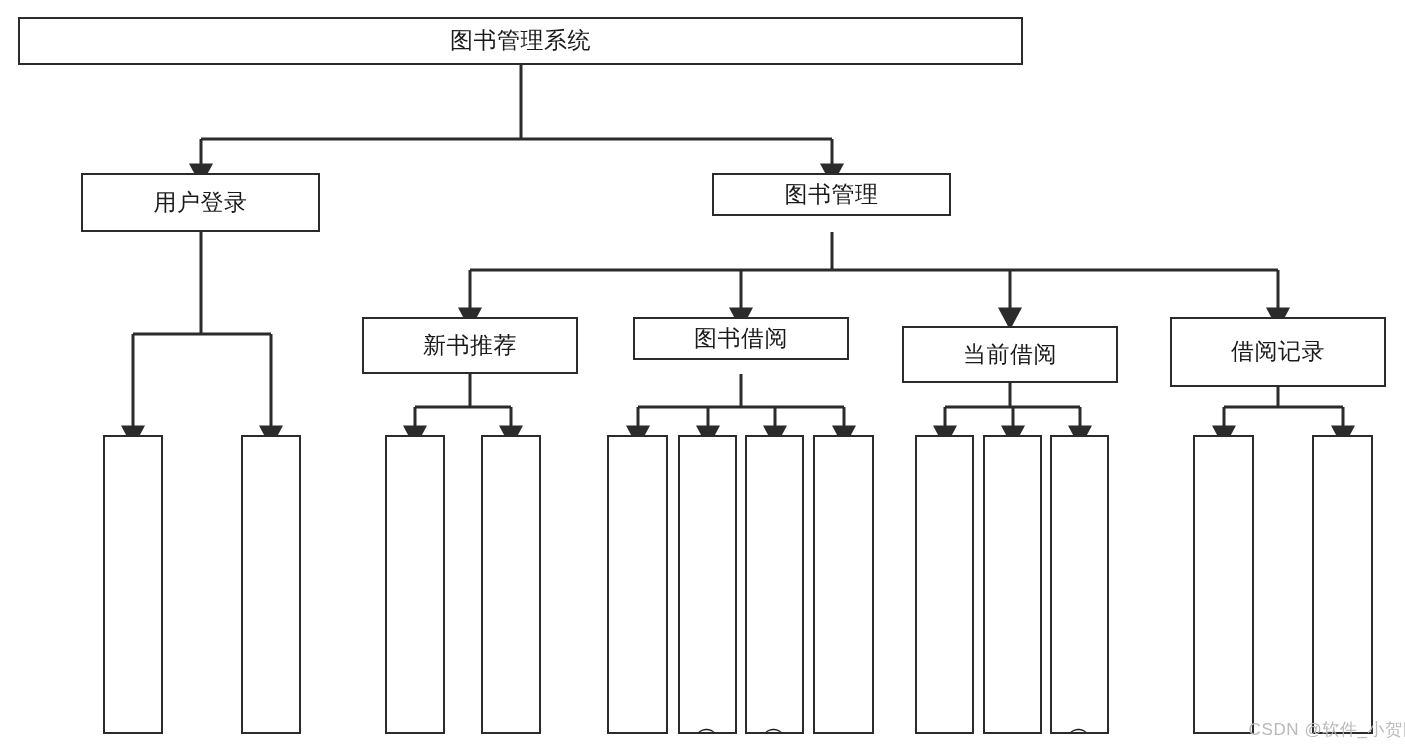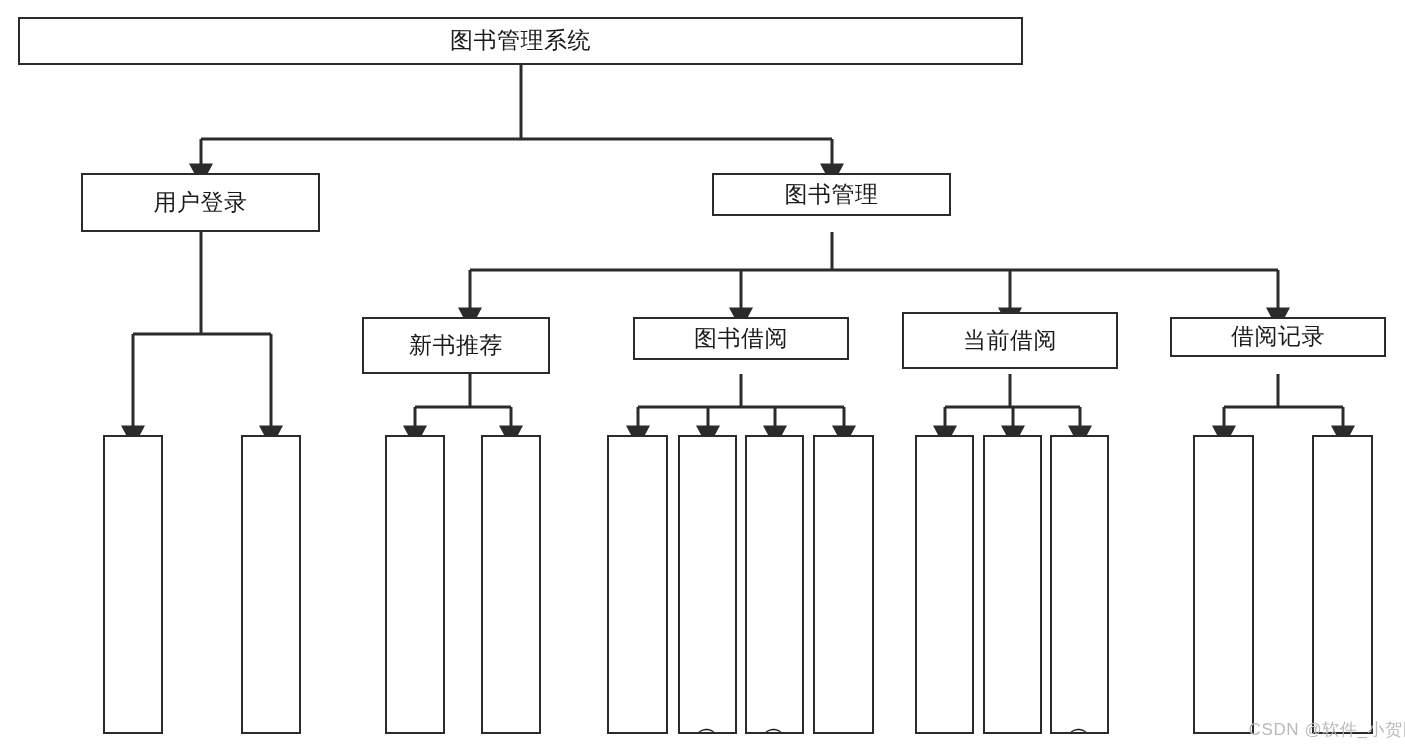--- a/index.html
+++ b/index.html
@@ -125,30 +125,30 @@
   <div id="node-layer">
       <div class="node horiz root" style="left: 18px; top: 17px; width: 1005px; height: 48px;">
         <span class="node-label">图书管理系统</span>
       </div>
       <div class="node horiz" style="left: 81px; top: 173px; width: 239px; height: 59px;">
         <span class="node-label">用户登录</span>
       </div>
       <div class="node horiz" style="left: 712px; top: 173px; width: 239px; height: 43px;">
         <span class="node-label">图书管理</span>
       </div>
-      <div class="node horiz" style="left: 362px; top: 317px; width: 188px; height: 57px;">
+      <div class="node horiz" style="left: 362px; top: 317px; width: 216px; height: 57px;">
         <span class="node-label">新书推荐</span>
       </div>
       <div class="node horiz" style="left: 633px; top: 317px; width: 216px; height: 43px;">
         <span class="node-label">图书借阅</span>
       </div>
-      <div class="node horiz" style="left: 902px; top: 312px; width: 216px; height: 57px;">
+      <div class="node horiz" style="left: 902px; top: 326px; width: 216px; height: 57px;">
         <span class="node-label">当前借阅</span>
       </div>
-      <div class="node horiz" style="left: 1170px; top: 317px; width: 216px; height: 40px;">
+      <div class="node horiz" style="left: 1170px; top: 317px; width: 216px; height: 70px;">
         <span class="node-label">借阅记录</span>
       </div>
       <div class="node vert" style="left: 103px; top: 435px; width: 60px; height: 299px;">
         <span class="node-label">用户登录</span>
       </div>
       <div class="node vert" style="left: 241px; top: 435px; width: 60px; height: 299px;">
         <span class="node-label">注销登录</span>
       </div>
       <div class="node vert" style="left: 385px; top: 435px; width: 60px; height: 299px;">
         <span class="node-label">查询图书</span>

